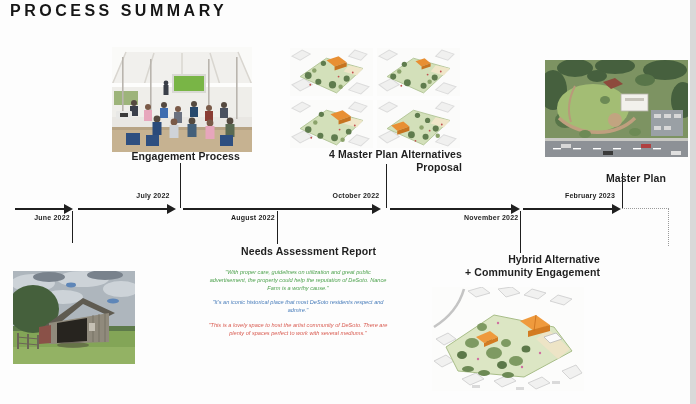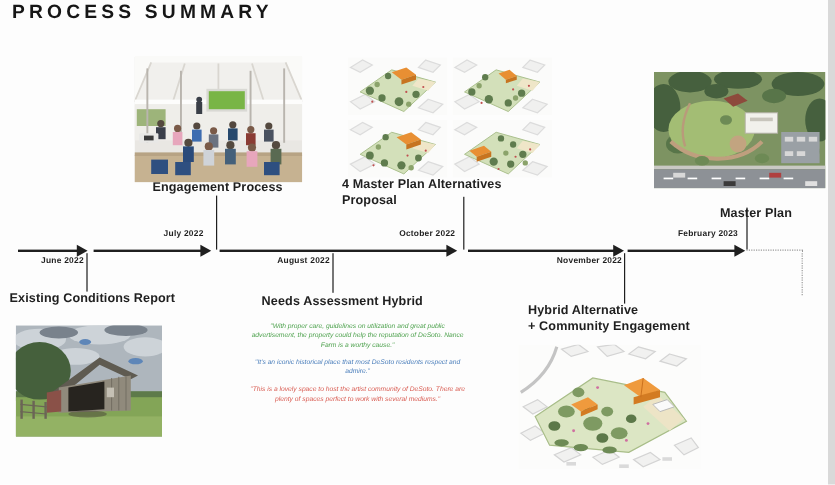--- a/index.html
+++ b/index.html
@@ -8,21 +8,21 @@
   .title{position:absolute;left:10px;top:2px;margin:0;font-size:16px;font-weight:bold;
          letter-spacing:3.5px;color:#161616;text-align:right;}
   
   .arrow{position:absolute;top:208px;height:2.4px;background:#1f1f1f;}
   .arrow::after{content:'';position:absolute;right:-8px;top:-4.3px;width:0;height:0;
     border-left:9px solid #1f1f1f;border-top:5.5px solid transparent;border-bottom:5.5px solid transparent;}
   .vline{position:absolute;width:1.3px;background:#1f1f1f;}
   .dot-h{position:absolute;border-top:1.5px dotted #9a9a9a;height:0;}
   .dot-v{position:absolute;border-left:1.5px dotted #9a9a9a;width:0;}
   .date{position:absolute;font-size:7px;font-weight:bold;text-align:center;letter-spacing:.2px;white-space:nowrap;}
-  .mlabel{position:absolute;font-size:10.5px;font-weight:bold;letter-spacing:.1px;text-align:left;line-height:1.25;}
+  .mlabel{position:absolute;font-size:10.5px;font-weight:bold;letter-spacing:.1px;text-align:right;line-height:1.25;}
   
   .quotes{position:absolute;left:208px;top:268px;width:180px;text-align:center;
           font-style:italic;font-size:5.6px;line-height:1.45;}
   .quotes p{margin:0 0 6px 0;}
   .q-green{color:#4ea24e;}
   .q-blue{color:#4a7ebb;}
   .q-red{color:#d95c52;}
   
   .img{position:absolute;overflow:hidden;}
   .img svg{display:block;width:100%;height:100%;}
@@ -53,23 +53,22 @@
   <div class="dot-h" style="left:622px;top:208px;width:47px"></div>
   <div class="dot-v" style="left:668px;top:208px;height:38px"></div>
 
   <div class="date" style="left:30px;top:214px;width:44px">June 2022</div>
   <div class="date" style="left:131px;top:192px;width:44px">July 2022</div>
   <div class="date" style="left:231px;top:214px;width:44px">August 2022</div>
   <div class="date" style="left:332px;top:192px;width:48px">October 2022</div>
   <div class="date" style="left:464px;top:214px;width:52px">November 2022</div>
   <div class="date" style="left:564px;top:192px;width:52px">February 2023</div>
 
-  <div class="mlabel" style="left:8px;top:243px;width:182px">Existing Conditions Report</div>
   <div class="mlabel" style="left:127px;top:150px;width:113px">Engagement Process</div>
-  <div class="mlabel" style="left:218px;top:245px;width:158px">Needs Assessment Hybrid</div>
+  <div class="mlabel" style="left:218px;top:245px;width:158px">Needs Assessment Report</div>
   <div class="mlabel" style="left:285px;top:148px;width:177px">4 Master Plan Alternatives Proposal</div>
   <div class="mlabel" style="left:440px;top:253px;width:160px">
     <span style="display:block">Hybrid Alternative</span>
     <span style="display:block">+ Community Engagement</span>
   </div>
   <div class="mlabel" style="left:600px;top:172px;width:66px">Master Plan</div>
 
   <div class="quotes">
     <p class="q-green">"With proper care, guidelines on utilization and great public advertisement, the property could help the reputation of DeSoto. Nance Farm is a worthy cause."</p>
     <p class="q-blue">"It's an iconic historical place that most DeSoto residents respect and admire."</p>

